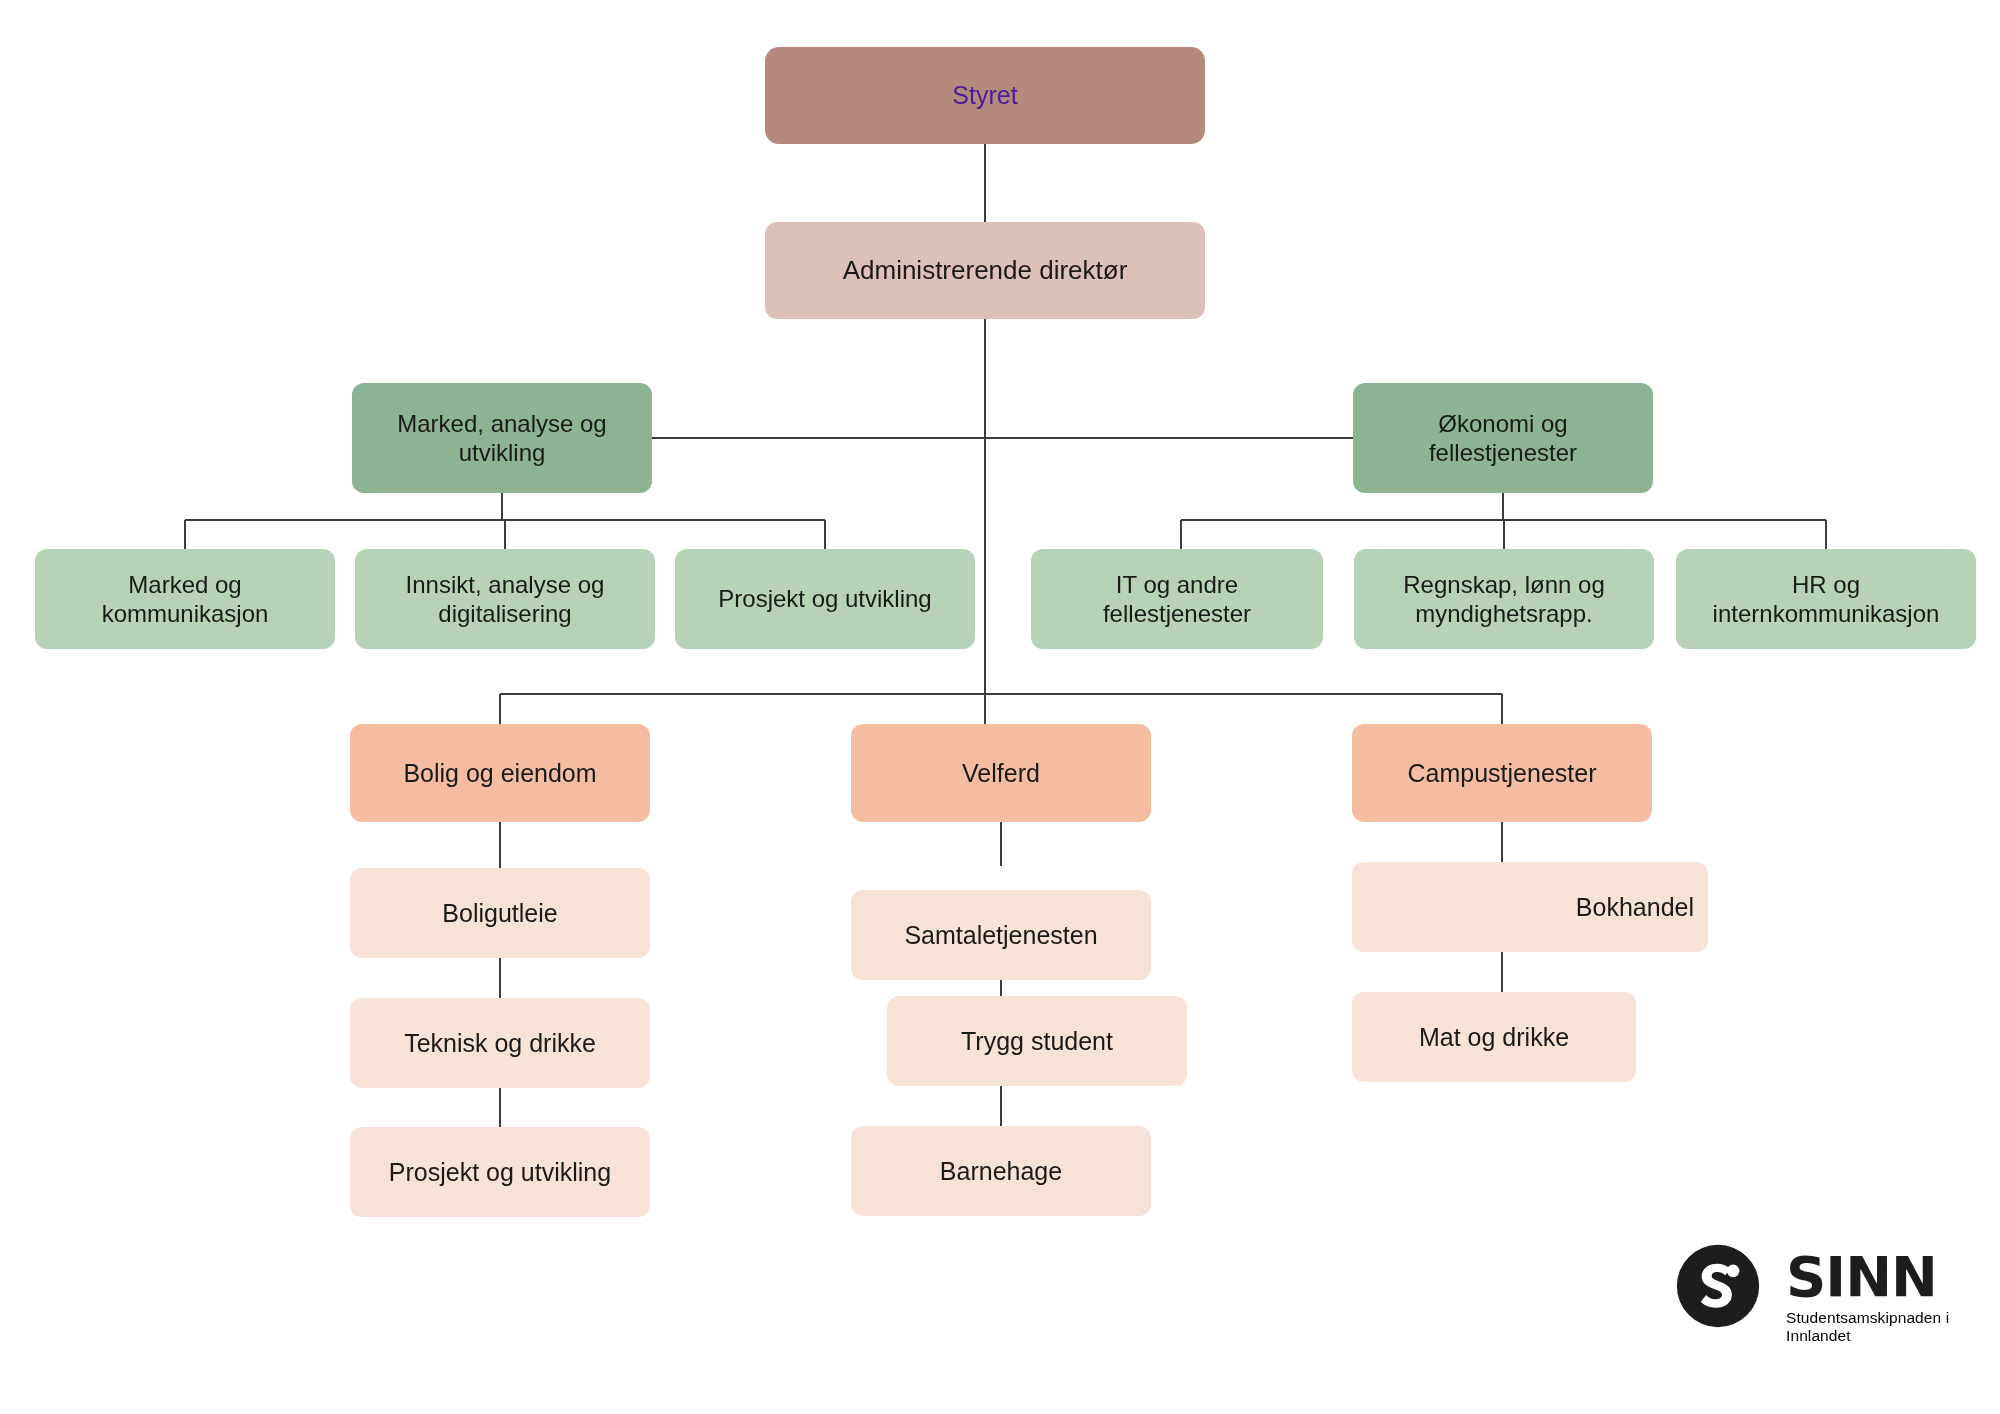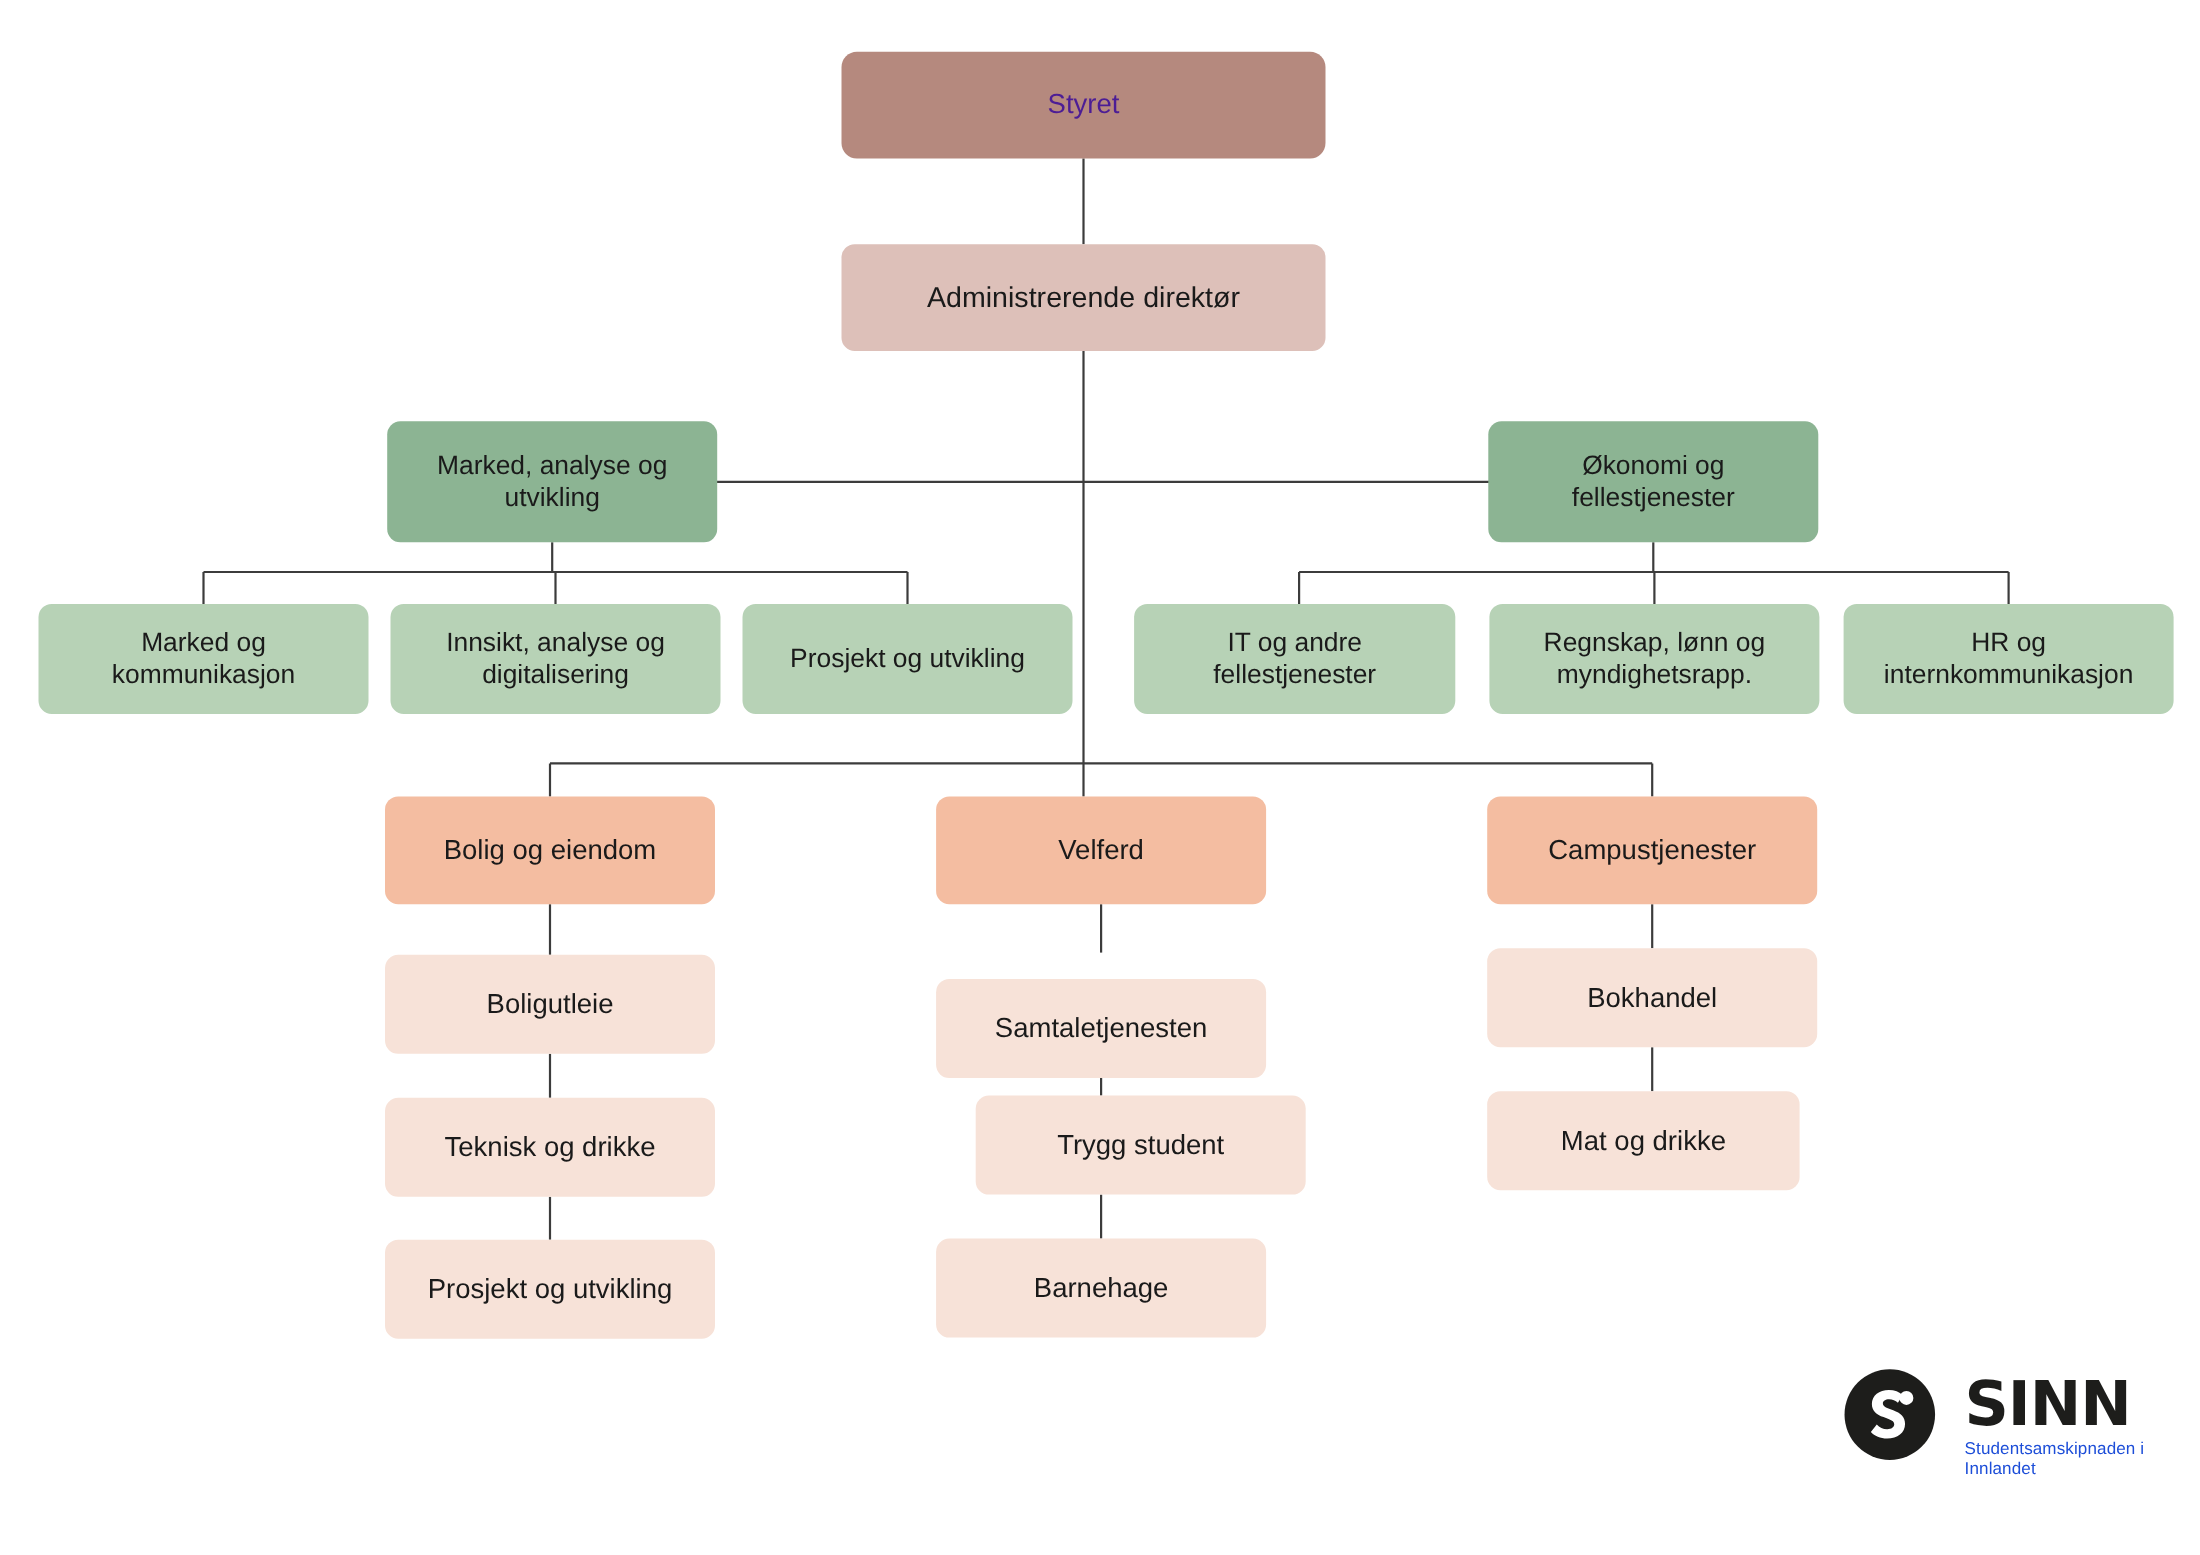--- a/index.html
+++ b/index.html
@@ -104,21 +104,21 @@
     font-family: "DejaVu Sans", sans-serif;
     font-weight: bold;
     font-size: 56px;
     letter-spacing: -1px;
     color: #1d1d1b;
     line-height: 0.98;
   }
   #logo-tagline {
     font-family: "Liberation Sans", sans-serif;
     font-size: 15.5px;
-    color: #1d4ed8;
+    color: #000000;
     letter-spacing: 0.1px;
     margin-top: 4px;
   }
 </style>
 </head>
 <body>
 
 <div id="chart-root">
 
   <svg id="connectors" viewBox="0 0 2000 1414" preserveAspectRatio="none">
@@ -196,21 +196,21 @@
       </div>
       <div class="node lvl-svc-light" style="left: 851px; top: 866px; width: 300px; height: 90px; margin-top: 24px;">
         <span class="node-label">Samtaletjenesten</span>
       </div>
       <div class="node lvl-svc-light" style="left: 851px; top: 996px; width: 300px; height: 90px; margin-left: 36px;">
         <span class="node-label">Trygg student</span>
       </div>
       <div class="node lvl-svc-light" style="left: 851px; top: 1126px; width: 300px; height: 90px;">
         <span class="node-label">Barnehage</span>
       </div>
-      <div class="node lvl-svc-light" style="left: 1352px; top: 862px; width: 300px; height: 90px;">
+      <div class="node lvl-svc-light" style="left: 1352px; top: 862px; width: 356px; height: 90px; text-align: right;">
         <span class="node-label">Bokhandel</span>
       </div>
       <div class="node lvl-svc-light" style="left: 1352px; top: 992px; width: 284px; height: 90px;">
         <span class="node-label">Mat og drikke</span>
       </div>
     </div>
 
   <div id="logo">
     <svg id="logo-mark" viewBox="0 0 100 100">
       <circle cx="50" cy="50" r="49" fill="#1d1d1b"></circle>

